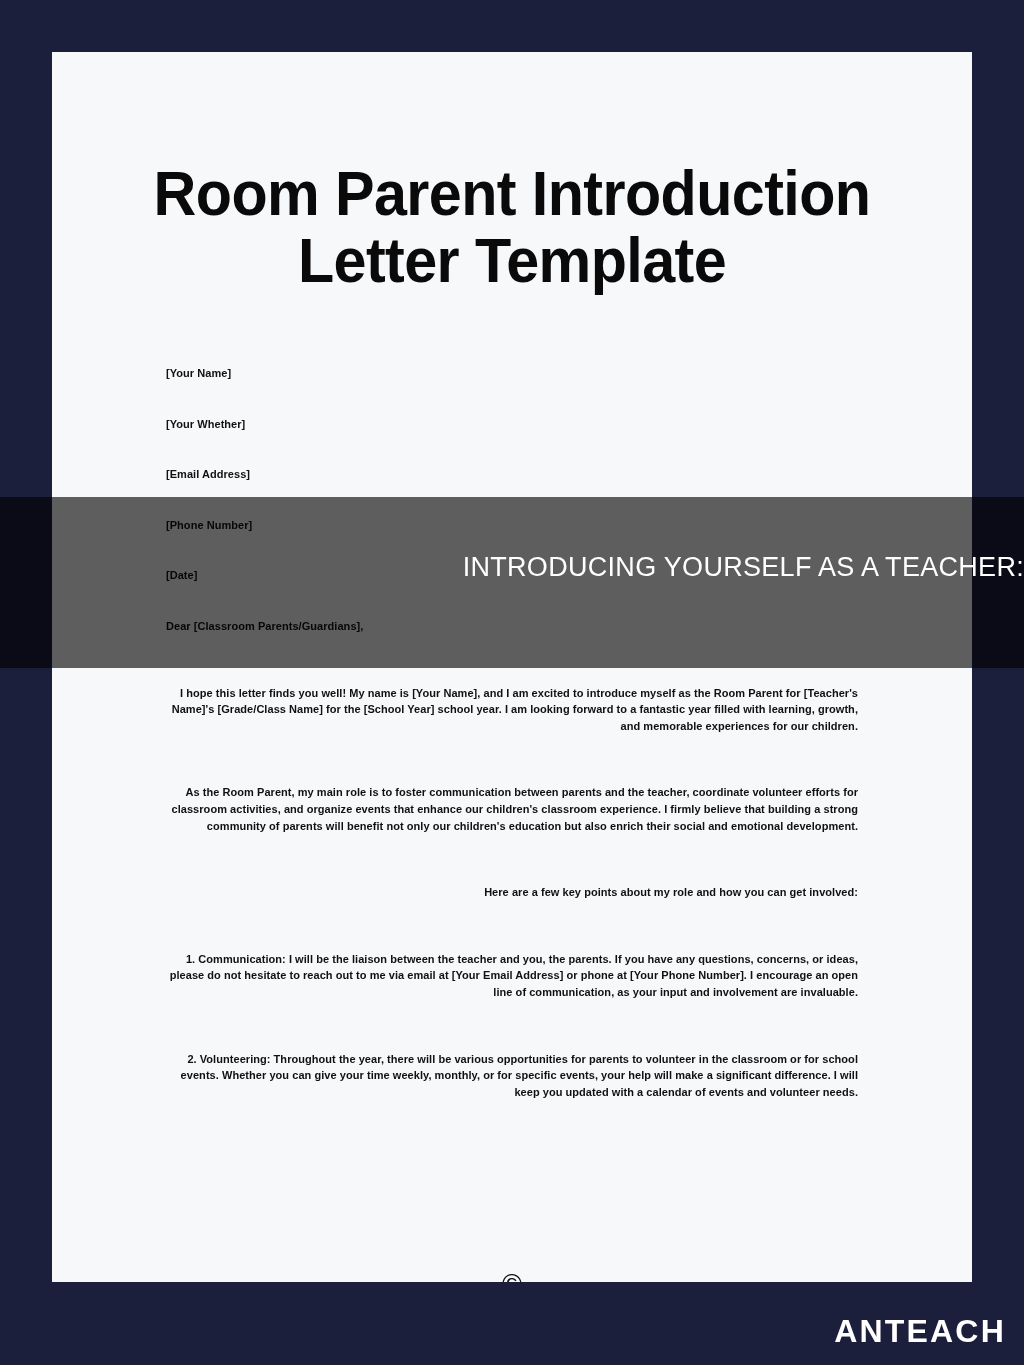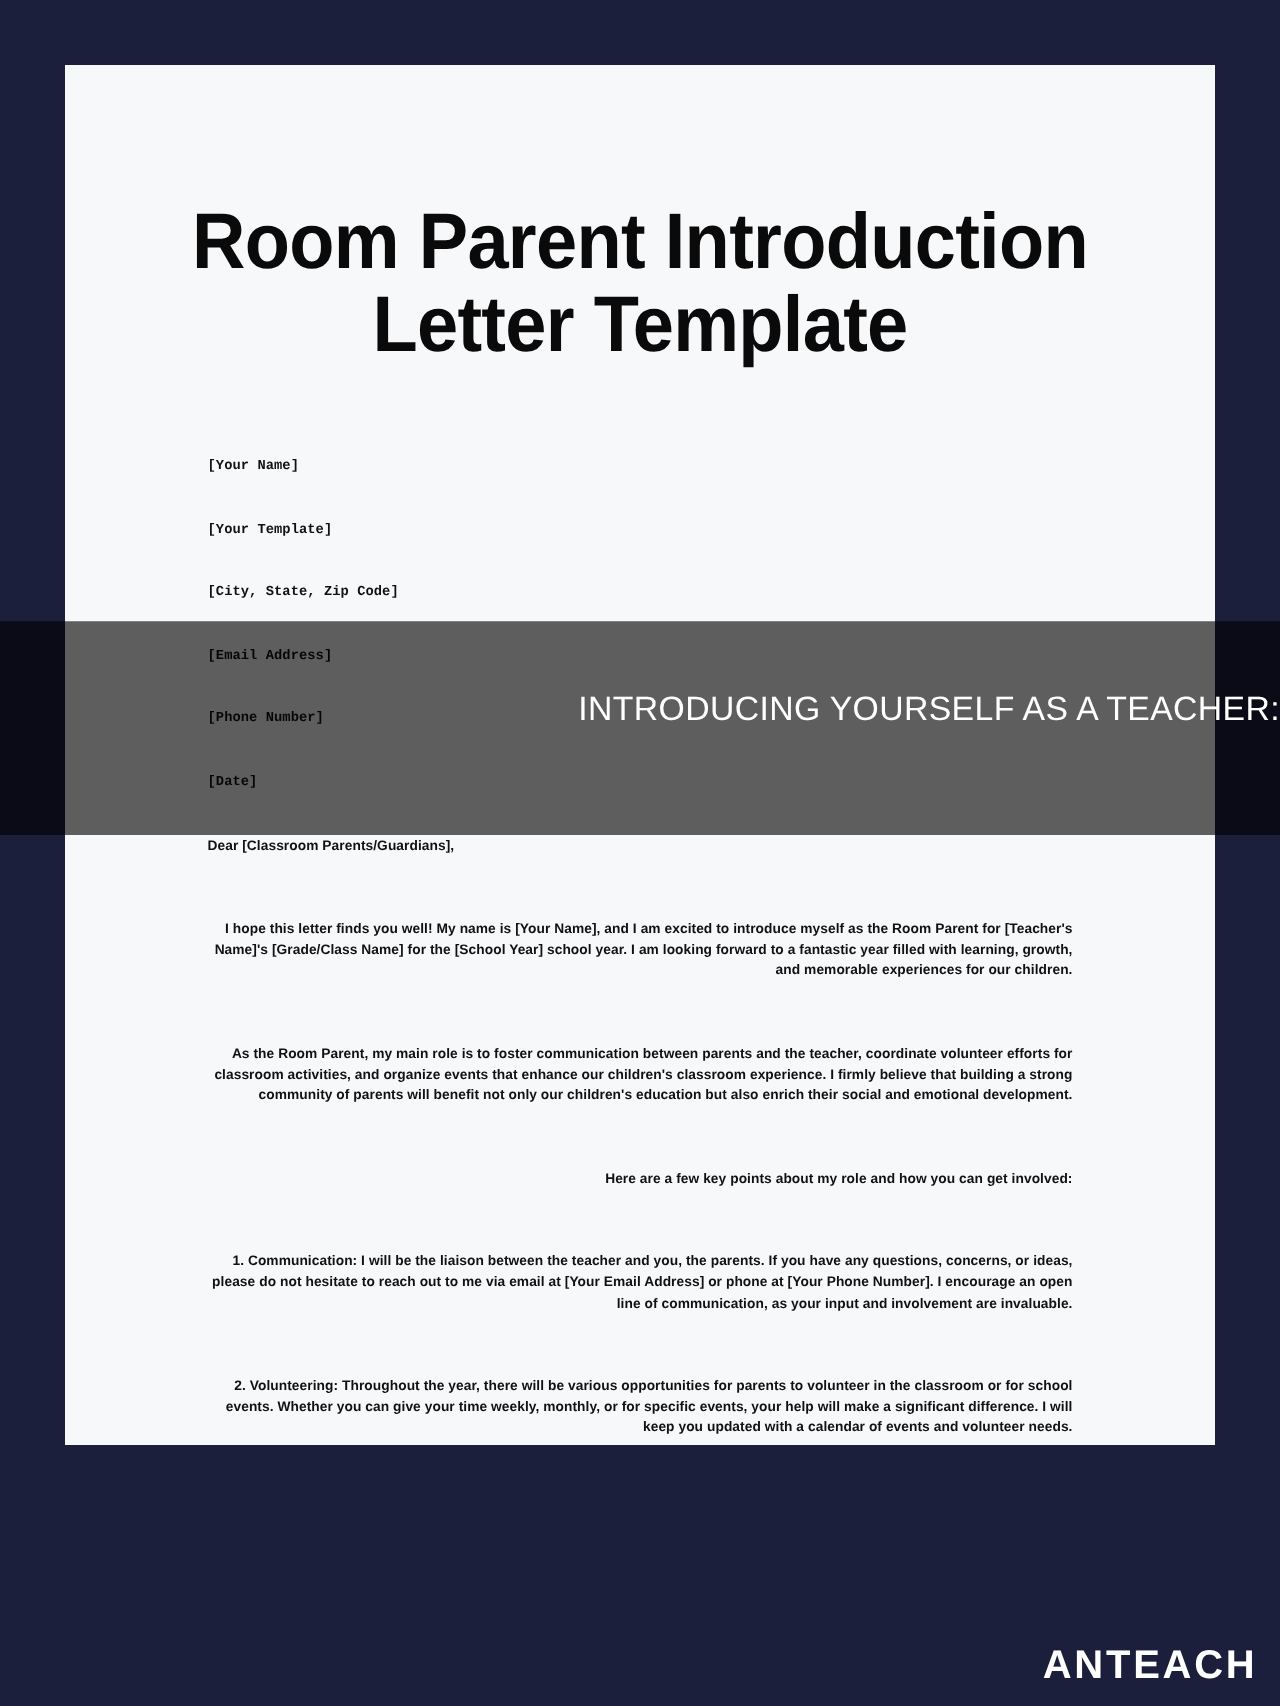--- a/index.html
+++ b/index.html
@@ -22,21 +22,21 @@
     inset: 0;
     background: #1b1f3b;
   }
 
   
   #document-sheet {
     position: absolute;
     left: 52px;
     top: 52px;
     width: 920px;
-    height: 1104px;
+    height: 1230px;
     background: #f7f8fa;
     overflow: hidden;
   }
 
   
   #doc-title {
     position: absolute;
     left: 40px;
     top: 108px;
     width: 840px;
@@ -60,21 +60,20 @@
     color: #111111;
     font-family: "Liberation Sans", sans-serif;
     font-weight: 700;
     font-size: 11px;
     line-height: 16.6px;
     letter-spacing: 0.05px;
   }
 
   .addr-line {
     margin-bottom: 34px;
-    font-family: Liberation Mono, monospace;
   }
   .addr-line:last-of-type { margin-bottom: 0; }
 
   #salutation { margin-top: 16px; }
 
   .body-para {
     margin-top: 50px;
     text-align: right;
   }
 
@@ -154,22 +153,21 @@
 
 <div id="backdrop"></div>
 
 <div id="document-sheet">
 
   <div id="doc-title">Room Parent Introduction Letter Template</div>
 
   <div id="letter-body">
 
     <div class="addr-line">[Your Name]</div>
-    <div class="addr-line">[Your Template]</div>
-    <div class="addr-line">[City, State, Zip Code]</div>
+    <div class="addr-line">[Your Whether]</div>
     <div class="addr-line">[Email Address]</div>
     <div class="addr-line">[Phone Number]</div>
     <div class="addr-line">[Date]</div>
 
     <div id="salutation">Dear [Classroom Parents/Guardians],</div>
 
     <div class="body-para">I hope this letter finds you well! My name is [Your Name], and I am excited to introduce myself as the Room Parent for [Teacher's Name]'s [Grade/Class Name] for the [School Year] school year. I am looking forward to a fantastic year filled with learning, growth, and memorable experiences for our children.</div>
     <div class="body-para">As the Room Parent, my main role is to foster communication between parents and the teacher, coordinate volunteer efforts for classroom activities, and organize events that enhance our children's classroom experience. I firmly believe that building a strong community of parents will benefit not only our children's education but also enrich their social and emotional development.</div>
     <div class="body-para">Here are a few key points about my role and how you can get involved:</div>
     <div class="body-para">1. Communication: I will be the liaison between the teacher and you, the parents. If you have any questions, concerns, or ideas, please do not hesitate to reach out to me via email at [Your Email Address] or phone at [Your Phone Number]. I encourage an open line of communication, as your input and involvement are invaluable.</div>

